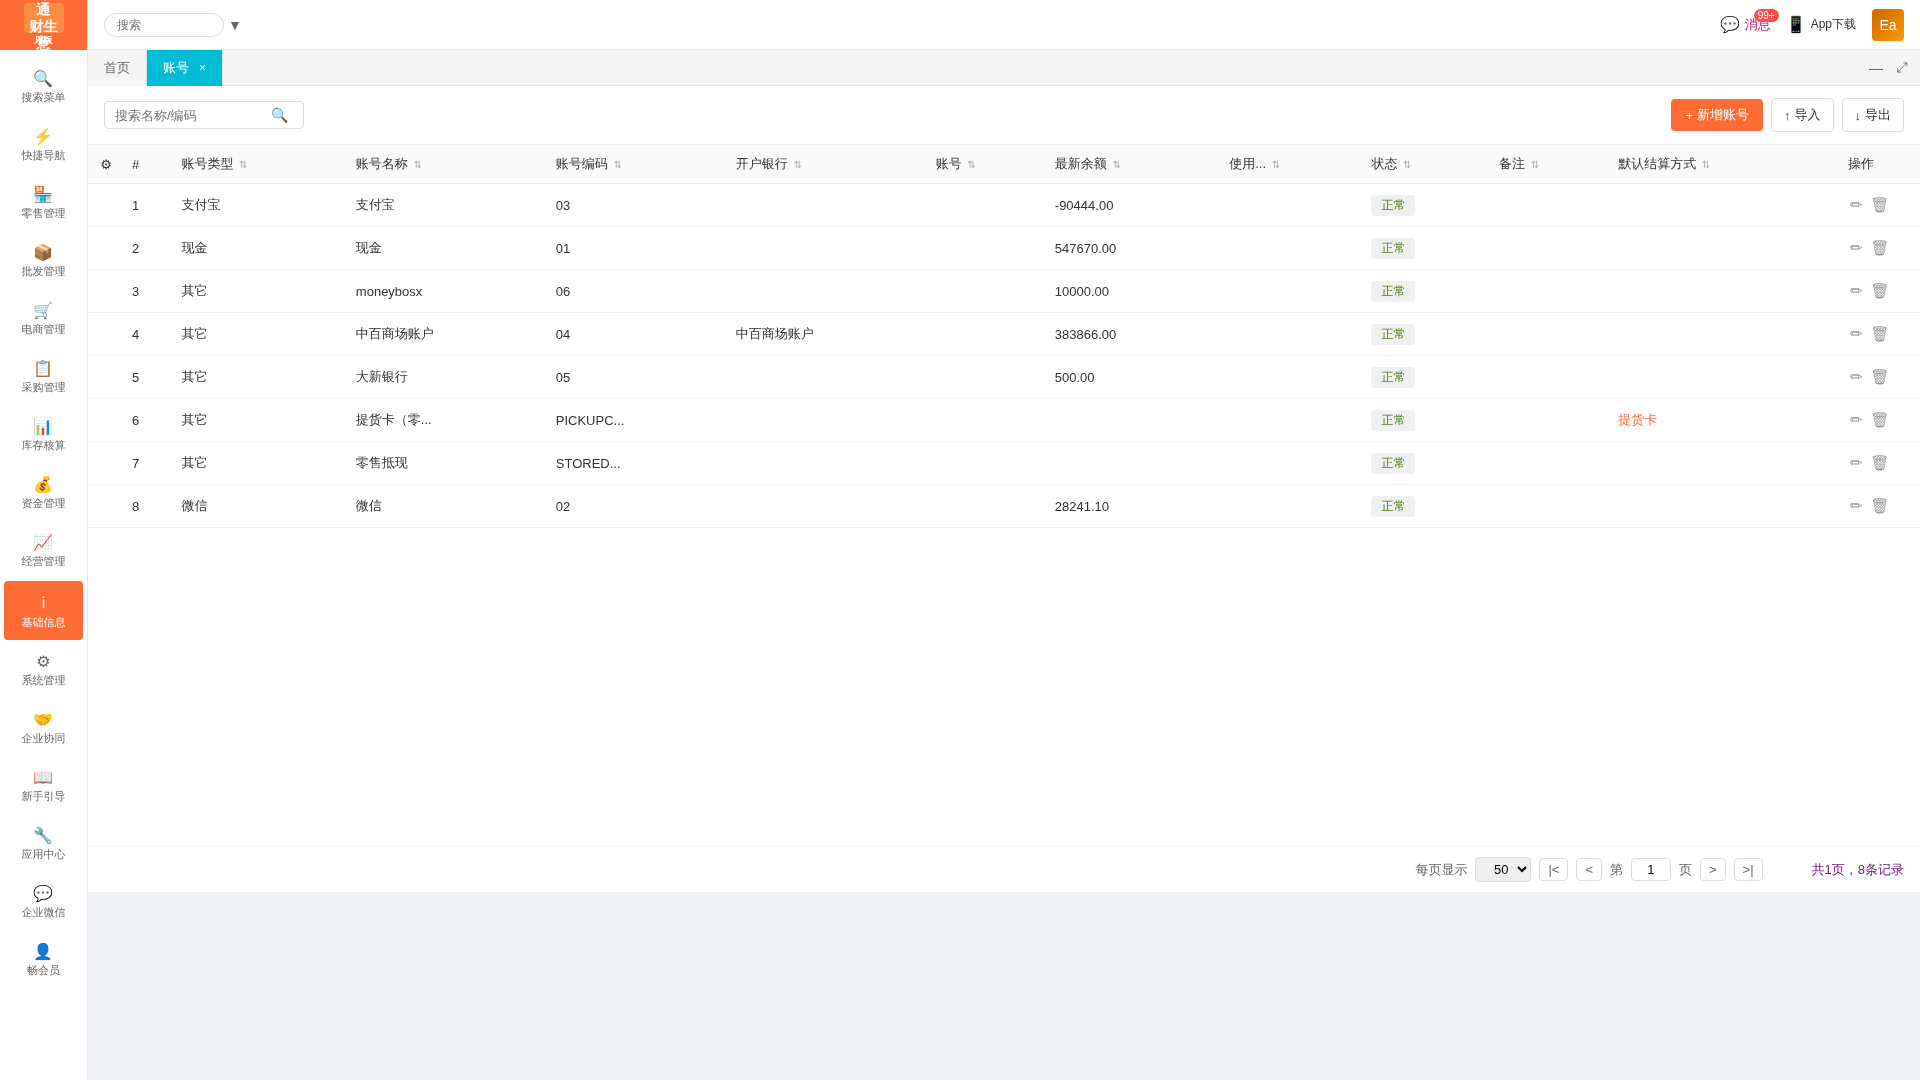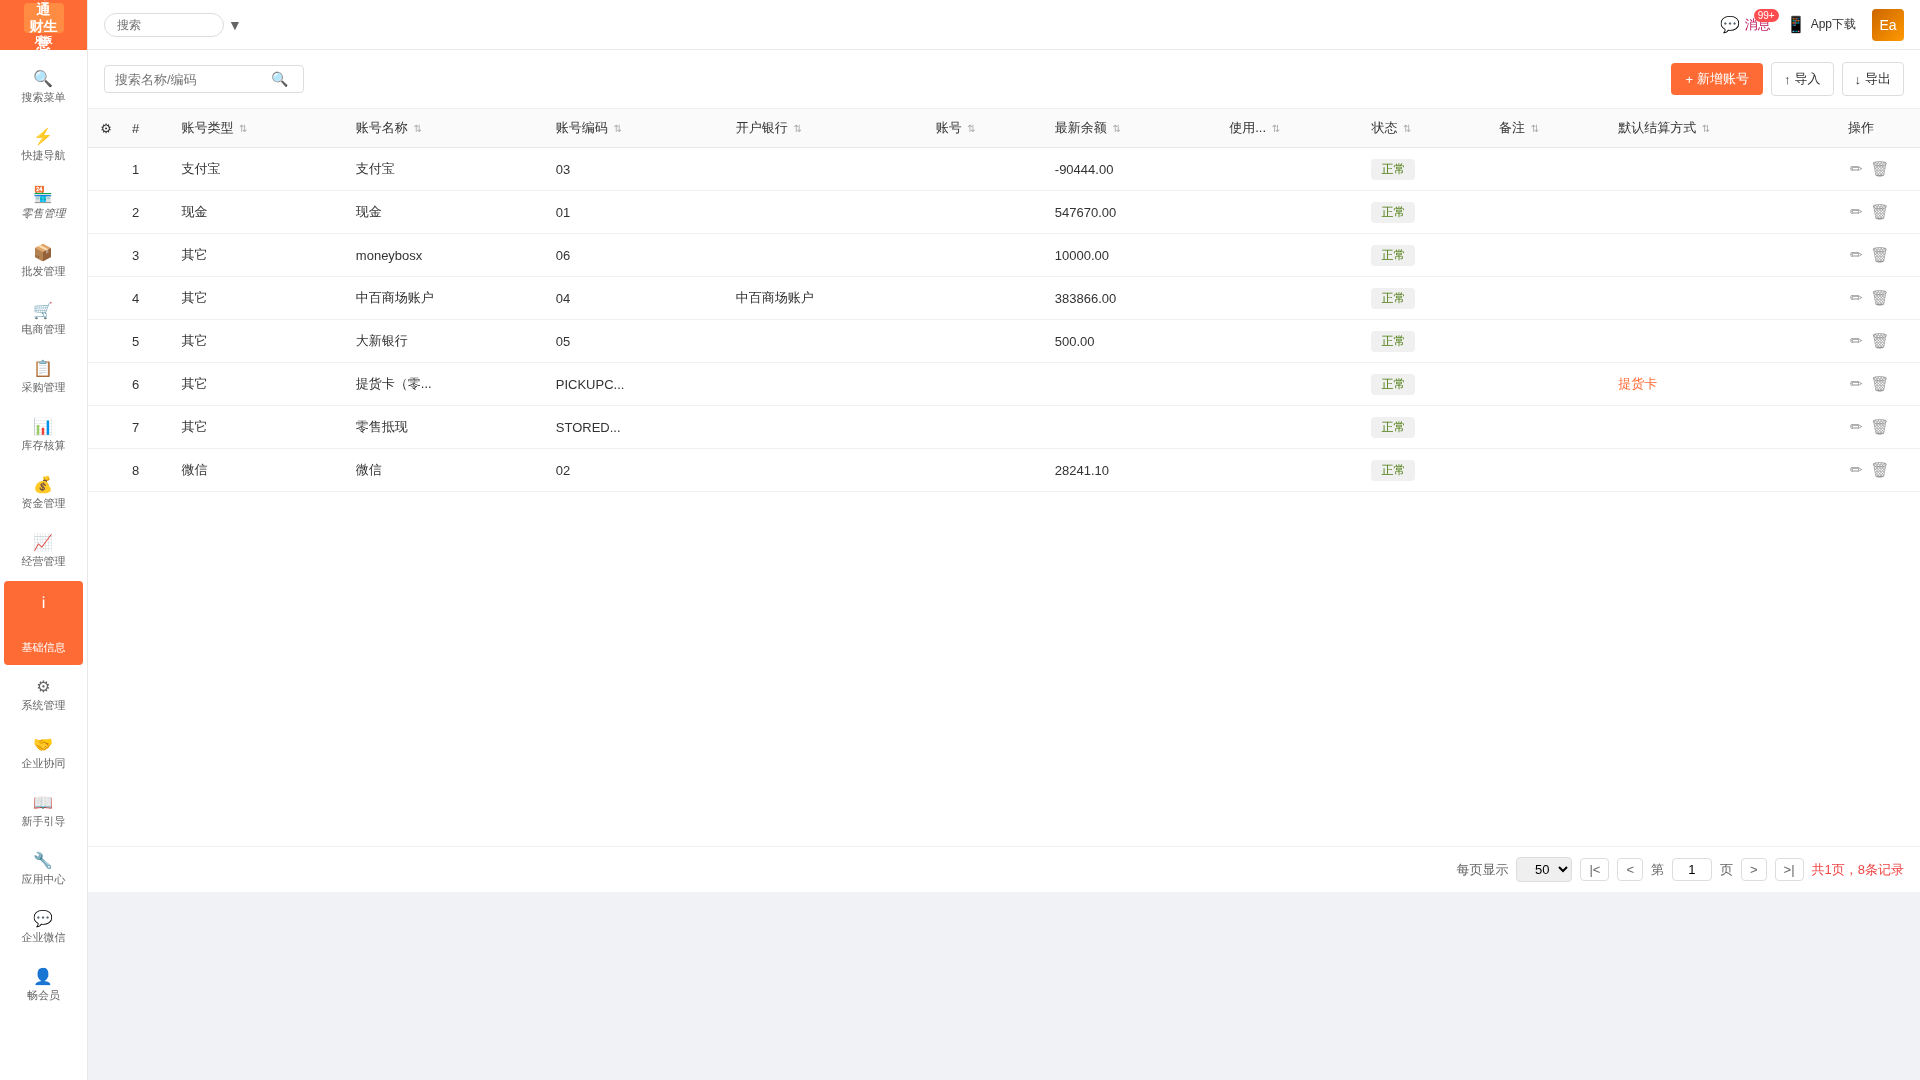--- a/index.html
+++ b/index.html
@@ -341,21 +341,21 @@
       color: #666;
     }
     .page-input {
       border: 1px solid #ddd;
       border-radius: 4px;
       padding: 3px 6px;
       width: 40px;
       text-align: center;
       font-size: 13px;
     }
-    .page-total { color: #ef4444; font-size: 13px; }
+    .page-total { color: #701a75; font-size: 13px; margin-left: 41px; }
     .wc-btn {
       width: 20px;
       height: 20px;
       border: none;
       background: none;
       cursor: pointer;
       display: flex;
       align-items: center;
       justify-content: center;
       color: #666;
@@ -379,21 +379,21 @@
   <div class="sidebar-item">
         <span class="item-icon">🔍</span>
         <span style="font-size:11px;text-align:center;">搜索菜单</span>
       </div>
       <div class="sidebar-item">
         <span class="item-icon">⚡</span>
         <span style="font-size:11px;text-align:center;">快捷导航</span>
       </div>
       <div class="sidebar-item">
         <span class="item-icon">🏪</span>
-        <span style="font-size:11px;font-style:italic;">零售管理</span>
+        <span style="font-size:11px;">零售管理</span>
       </div>
       <div class="sidebar-item">
         <span class="item-icon">📦</span>
         <span style="font-size:11px;text-align:center;">批发管理</span>
       </div>
       <div class="sidebar-item">
         <span class="item-icon">🛒</span>
         <span style="font-size:11px;text-align:center;">电商管理</span>
       </div>
       <div class="sidebar-item">
@@ -407,21 +407,21 @@
       <div class="sidebar-item">
         <span class="item-icon">💰</span>
         <span style="font-size:11px;text-align:center;">资金管理</span>
       </div>
       <div class="sidebar-item">
         <span class="item-icon">📈</span>
         <span style="font-size:11px;text-align:left;">经营管理</span>
       </div>
       <div class="sidebar-item active">
         <span class="item-icon">ℹ</span>
-        <span style="font-size:11px;text-align:left;margin-top:25px;">基础信息</span>
+        <span style="font-size:11px;text-align:left;">基础信息</span>
       </div>
       <div class="sidebar-item">
         <span class="item-icon">⚙</span>
         <span style="font-size:11px;text-align:center;">系统管理</span>
       </div>
       <div class="sidebar-item">
         <span class="item-icon">🤝</span>
         <span style="font-size:11px;text-align:center;">企业协同</span>
       </div>
       <div class="sidebar-item">
@@ -461,20 +461,35 @@
       <div class="header-app">
         <span style="font-size:16px;">📱</span>
         <span>App下载</span>
       </div>
       <div class="avatar" style="background: linear-gradient(135deg, #cc6600, #ff9900); display:flex;align-items:center;justify-content:center;color:#fff;font-size:14px;">
         Ea
       </div>
     </div>
   </div>
 
+  <div class="tab-bar">
+    <div class="tab-item">
+      <span>首页</span>
+    </div>
+    <div class="tab-item active">
+      <span>账号</span>
+      <span class="tab-close">×</span>
+    </div>
+    <div style="flex:1;"></div>
+
+    <div style="display:flex;align-items:center;padding:0 8px;gap:6px;">
+      <button class="wc-btn">—</button>
+      <button class="wc-btn">⤢</button>
+    </div>
+  </div>
 
   <div class="content-area">
 
     <div class="toolbar">
       <div class="toolbar-left">
         <div class="search-input-wrap">
           <input type="text" style="border: none; outline: none; font-size: 13px; color: rgb(153, 153, 153); width: 150px; background: transparent;" placeholder="搜索名称/编码">
           <span style="color:#aaa;font-size:14px;">🔍</span>
         </div>
       </div>

